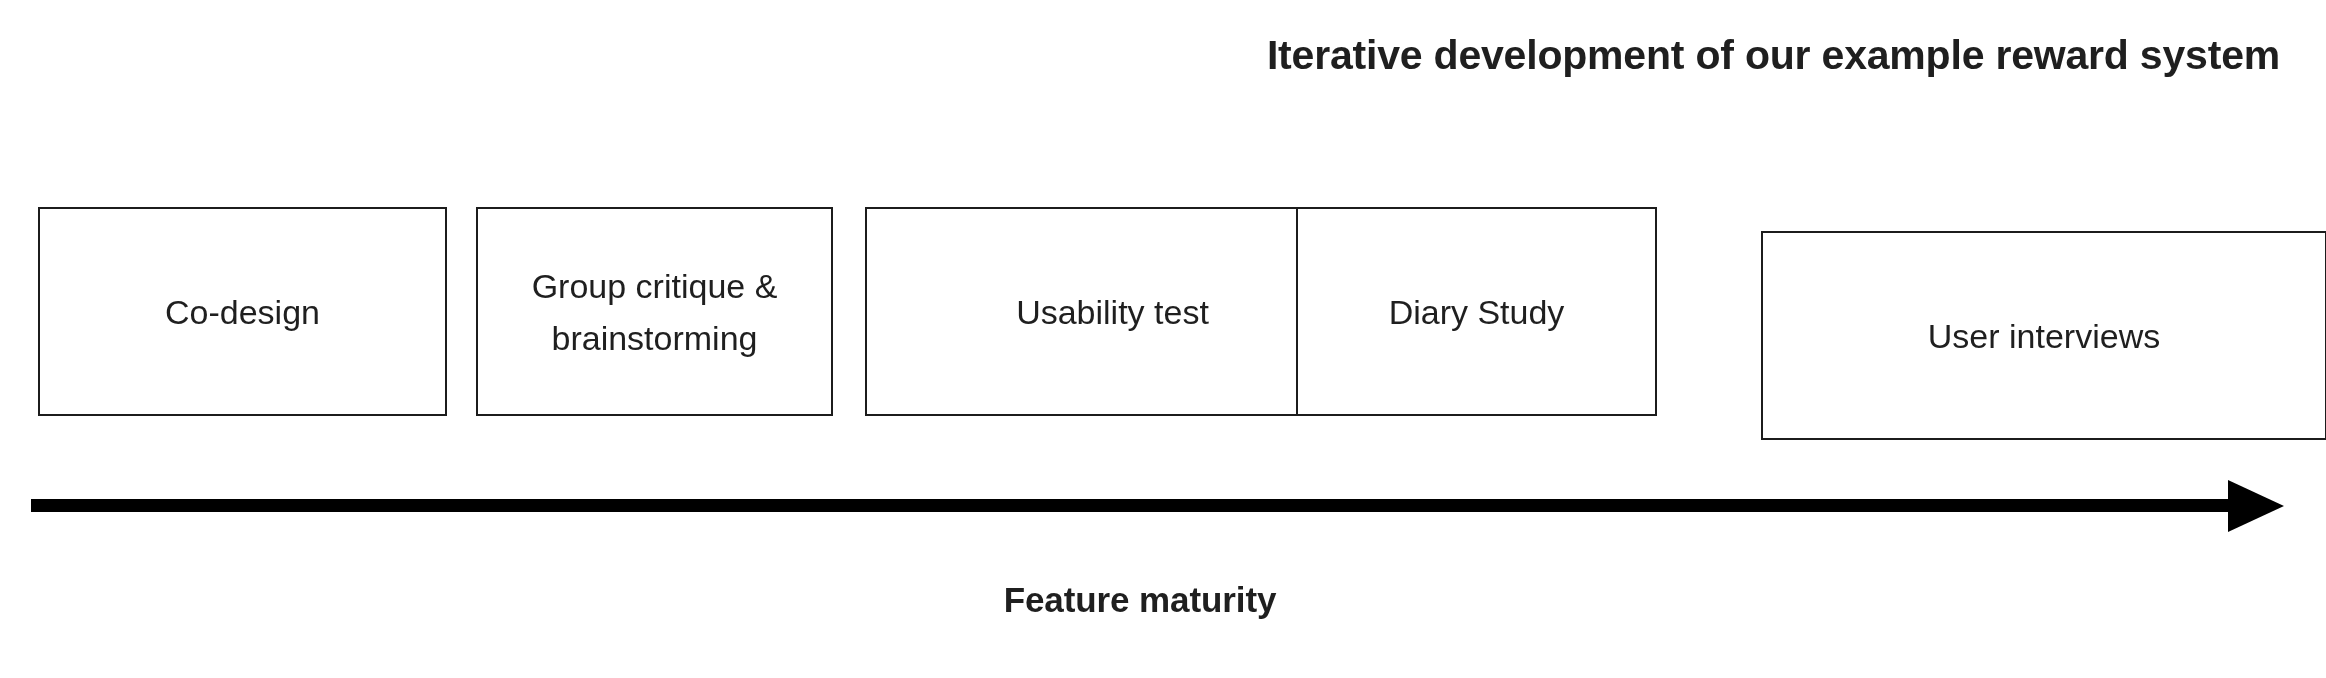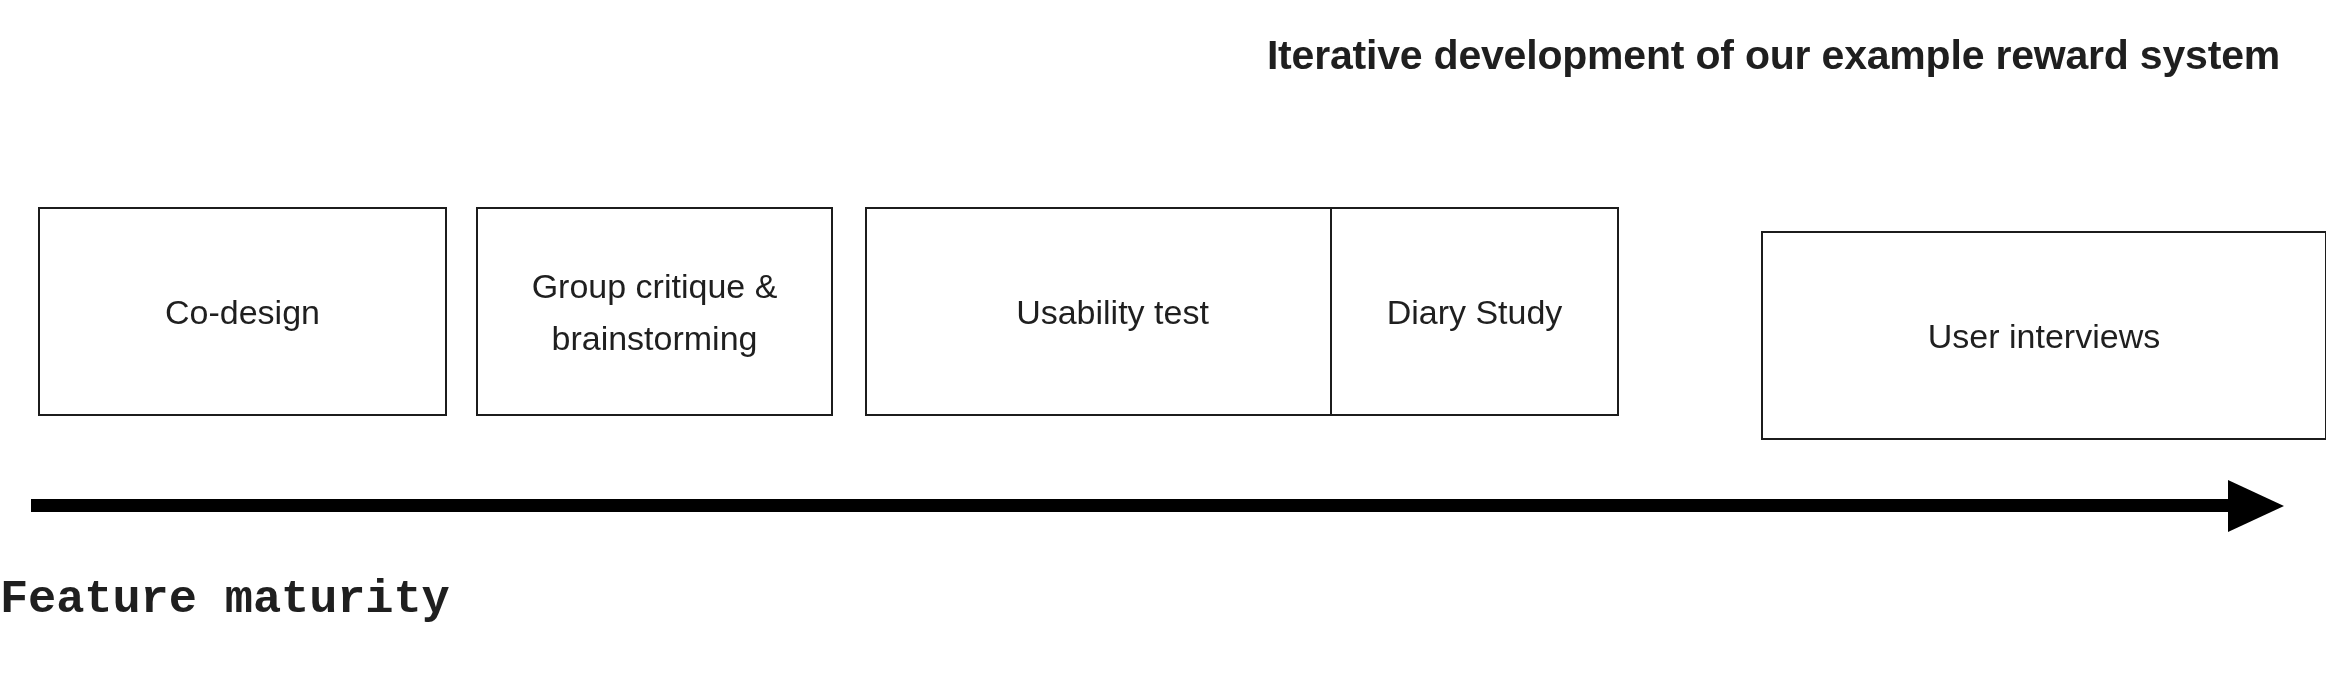--- a/index.html
+++ b/index.html
@@ -62,48 +62,48 @@
     font-weight: 400;
     line-height: 52px;
     color: #1f1f1f;
     text-align: center;
     white-space: pre-line;
   }
 
   .stage-box.box-1 { left: 38px;   width: 409px; }
   .stage-box.box-2 { left: 476px;  width: 357px; }
   .stage-box.box-3 { left: 865px;  width: 475px; padding-left: 32px; }
-  .stage-box.box-4 { left: 1330px; width: 289px; }
+  .stage-box.box-4 { left: 1296px; width: 361px; }
   .stage-box.box-5 { left: 1761px; width: 566px; margin-top: 24px; }
 
   
   .maturity-arrow {
     position: absolute;
     left: 0;
     top: 468px;
     width: 2326px;
     height: 80px;
   }
   .maturity-arrow svg {
     display: block;
   }
 
   
   .axis-caption {
     position: absolute;
     left: 0;
     top: 578px;
     width: 2280px;
-    font-size: 47px;
+    text-align: center;
+    font-size: 35px;
     font-weight: 700;
     letter-spacing: -0.1px;
     color: #1f1f1f;
     line-height: 44px;
     white-space: nowrap;
-    font-family: Liberation Mono, monospace;
   }
 </style>
 </head>
 <body>
 
 <div id="diagram">
 
   <div class="diagram-title">Iterative development of our example reward system</div>
 
   <div class="stage-row">

